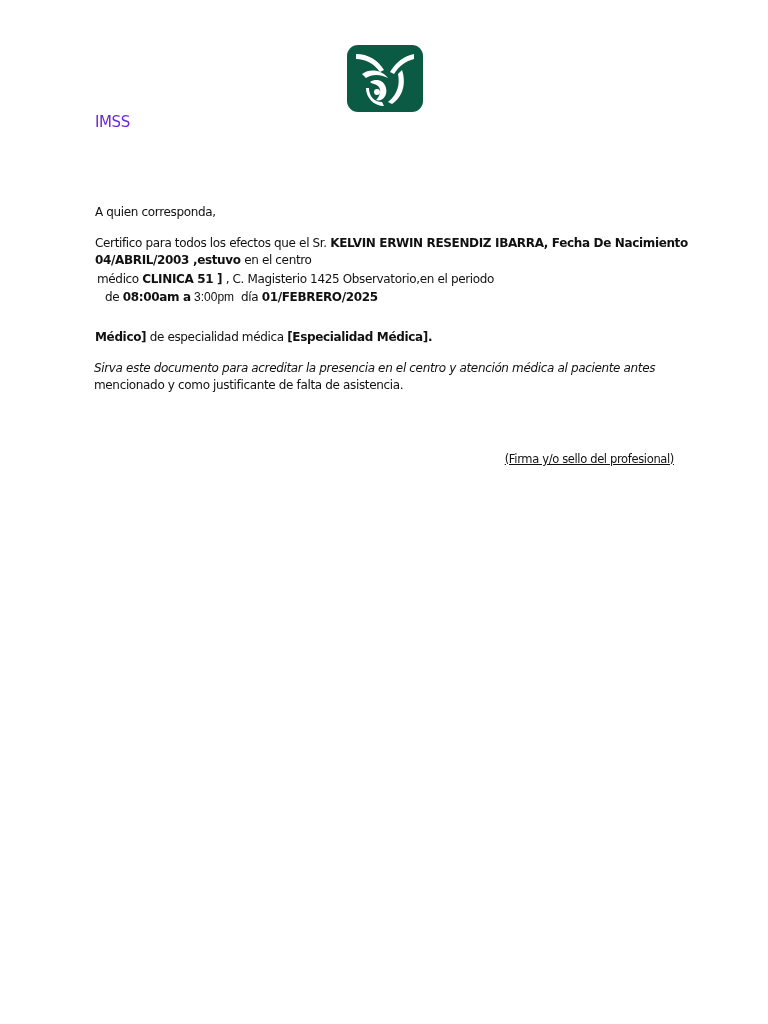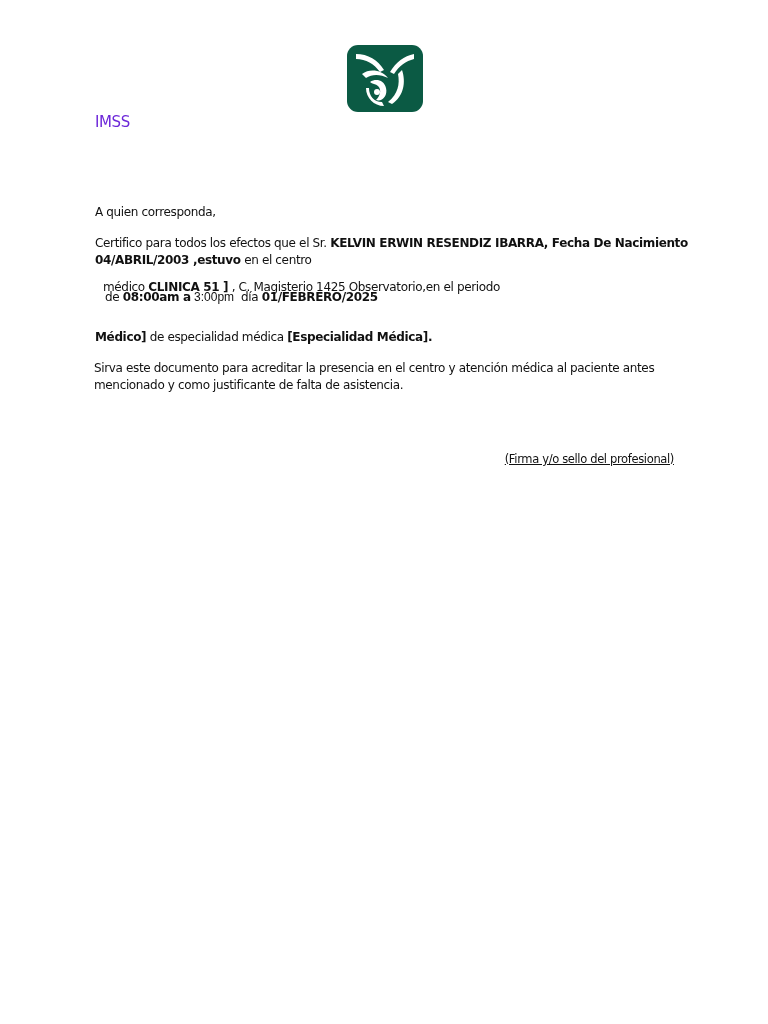--- a/index.html
+++ b/index.html
@@ -37,29 +37,29 @@
 
 
   <div class="abs txt" style="left:95px; top:204px;">A quien corresponda,</div>
 
   <div class="abs txt" style="left:95px; top:235px;">
     <span>Certifico para todos los efectos que el Sr. </span><b>KELVIN ERWIN RESENDIZ IBARRA</b><b>, Fecha De Nacimiento</b>
   </div>
   <div class="abs txt" style="left:95px; top:252px;text-align:right;">
     <b>04/ABRIL/2003 ,estuvo</b><span> en el centro</span>
   </div>
-  <div class="abs txt" style="left:103px; top:271px;margin-top:8px;">
+  <div class="abs txt" style="left:97px; top:271px;">
     <span>médico </span><b>CLINICA 51 ]</b><span> , C. Magisterio 1425 Observatorio,en el periodo</span>
   </div>
   <div class="abs txt" style="left:105px; top:289px;">
     <span>de </span><b>08:00am a</b><span class="alt"> 3:00pm</span><span style="white-space:pre">  día </span><b>01/FEBRERO/2025</b>
   </div>
 
   <div class="abs txt" style="left:95px; top:329px;">
     <b>Médico]</b><span> de especialidad médica </span><b>[Especialidad Médica].</b>
   </div>
 
-  <div class="abs txt" style="left:94px; top:360px;">Sirva este documento para acreditar la presencia en el centro y atención médica al paciente antes</div>
+  <div class="abs txt" style="left:94px; top:360px;font-style:italic;">Sirva este documento para acreditar la presencia en el centro y atención médica al paciente antes</div>
   <div class="abs txt" style="left:94px; top:377px;">mencionado y como justificante de falta de asistencia.</div>
 
   <div class="abs firma">(Firma y/o sello del profesional)</div>
 
 </div>
 
 </body></html>

